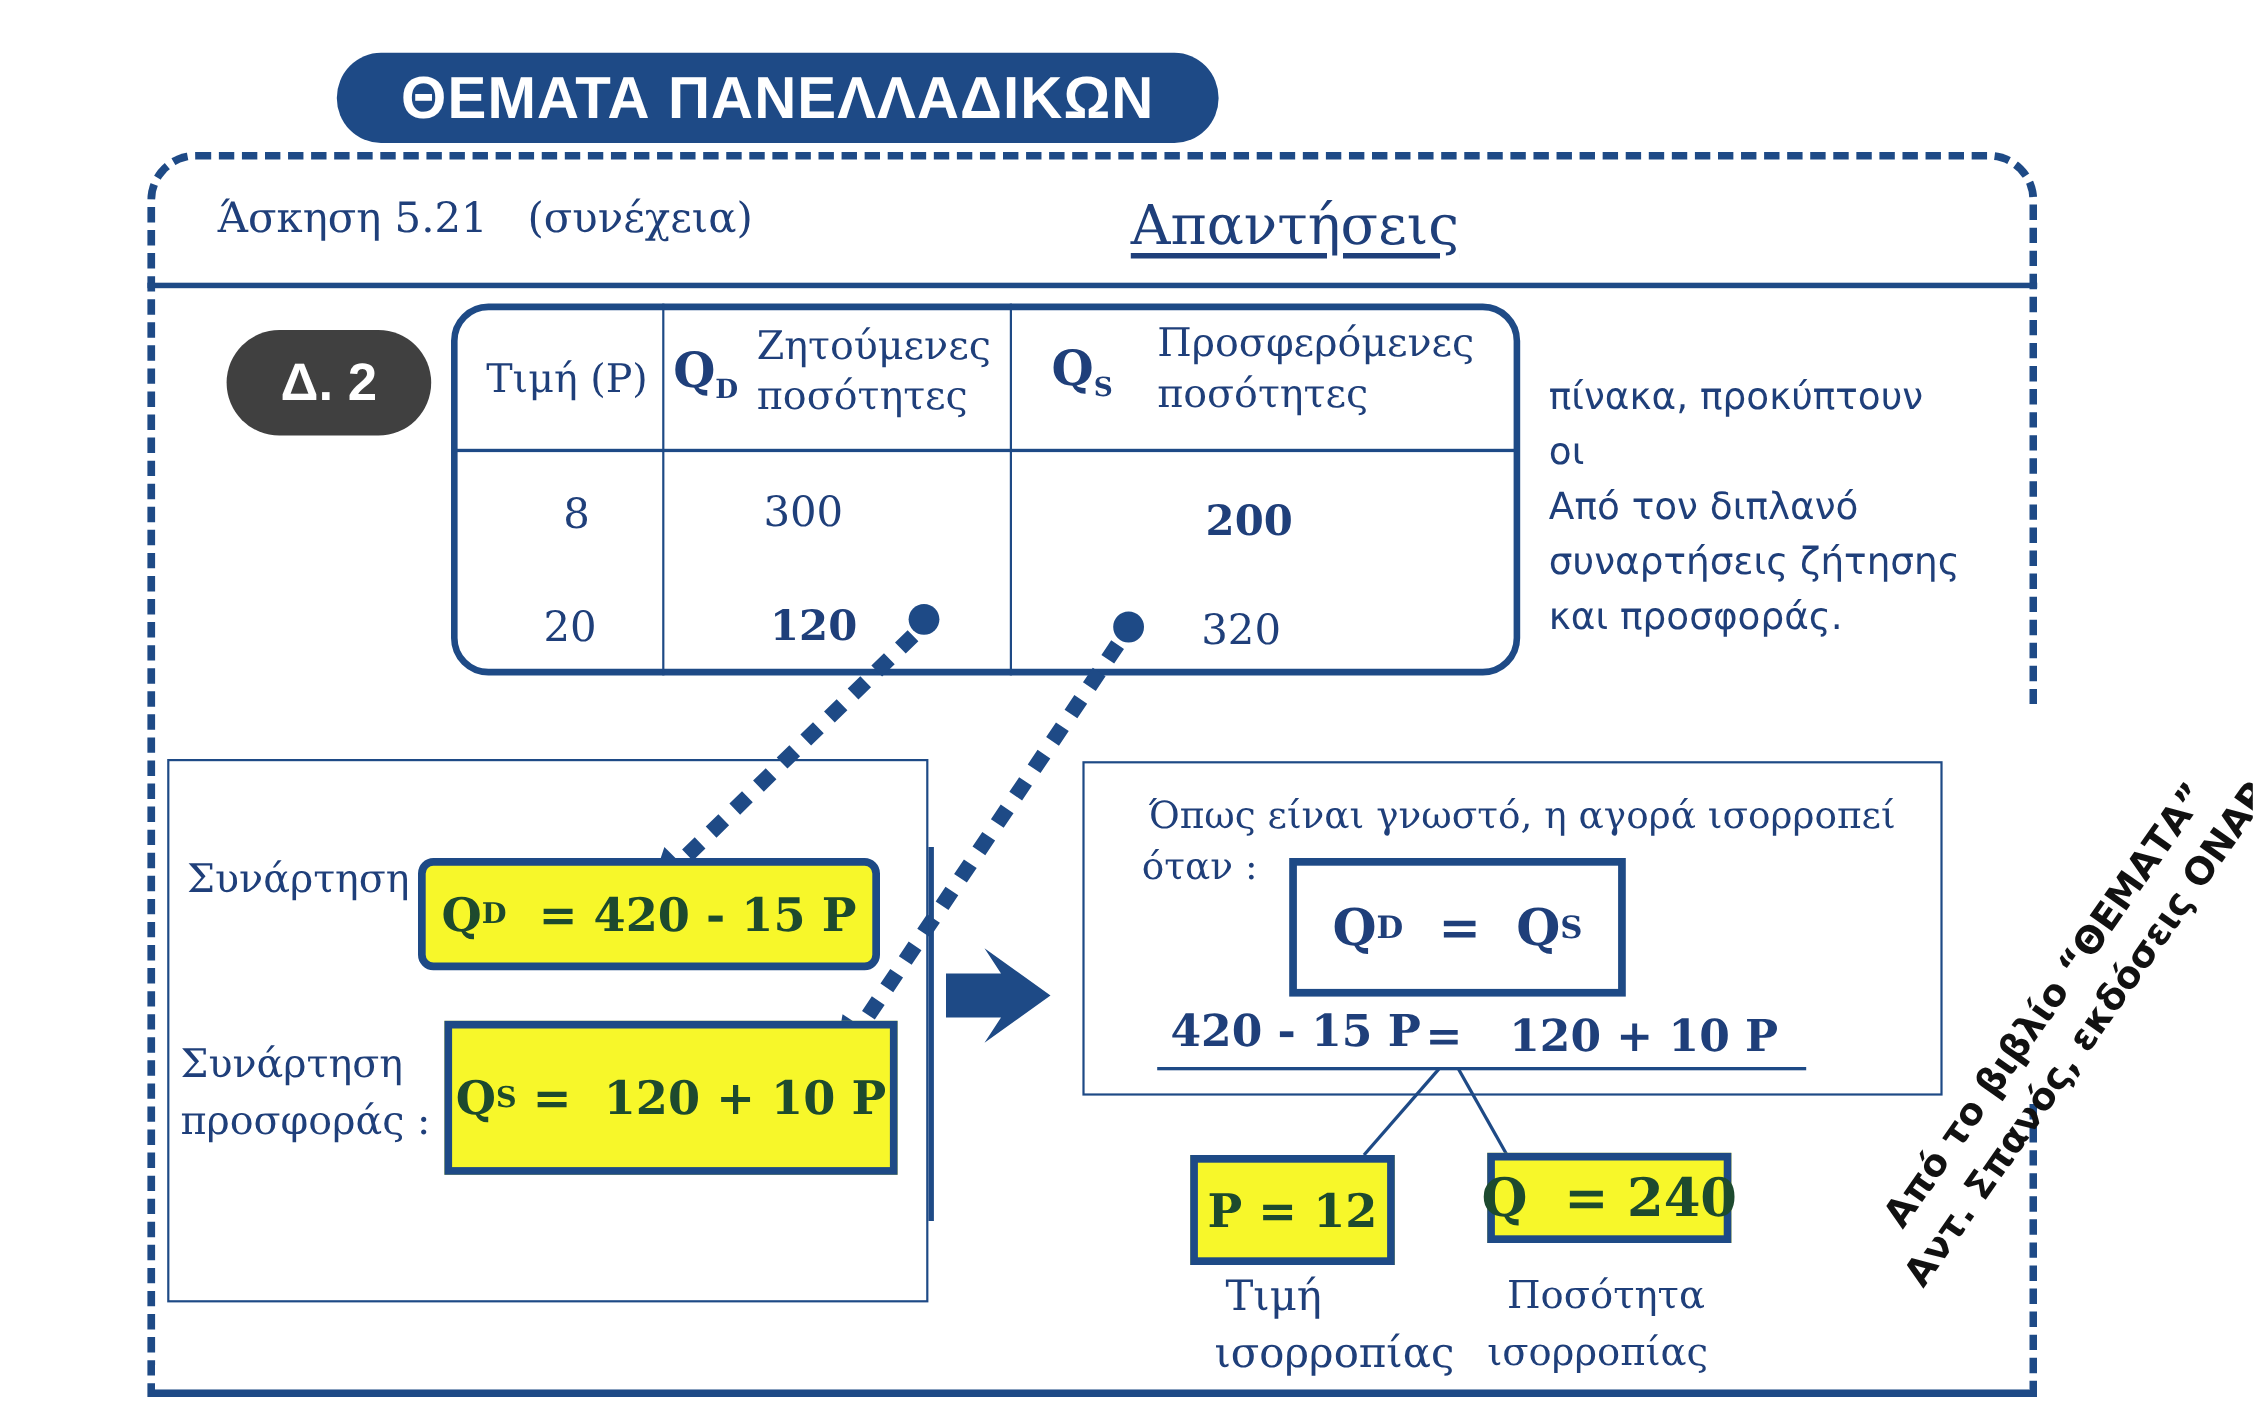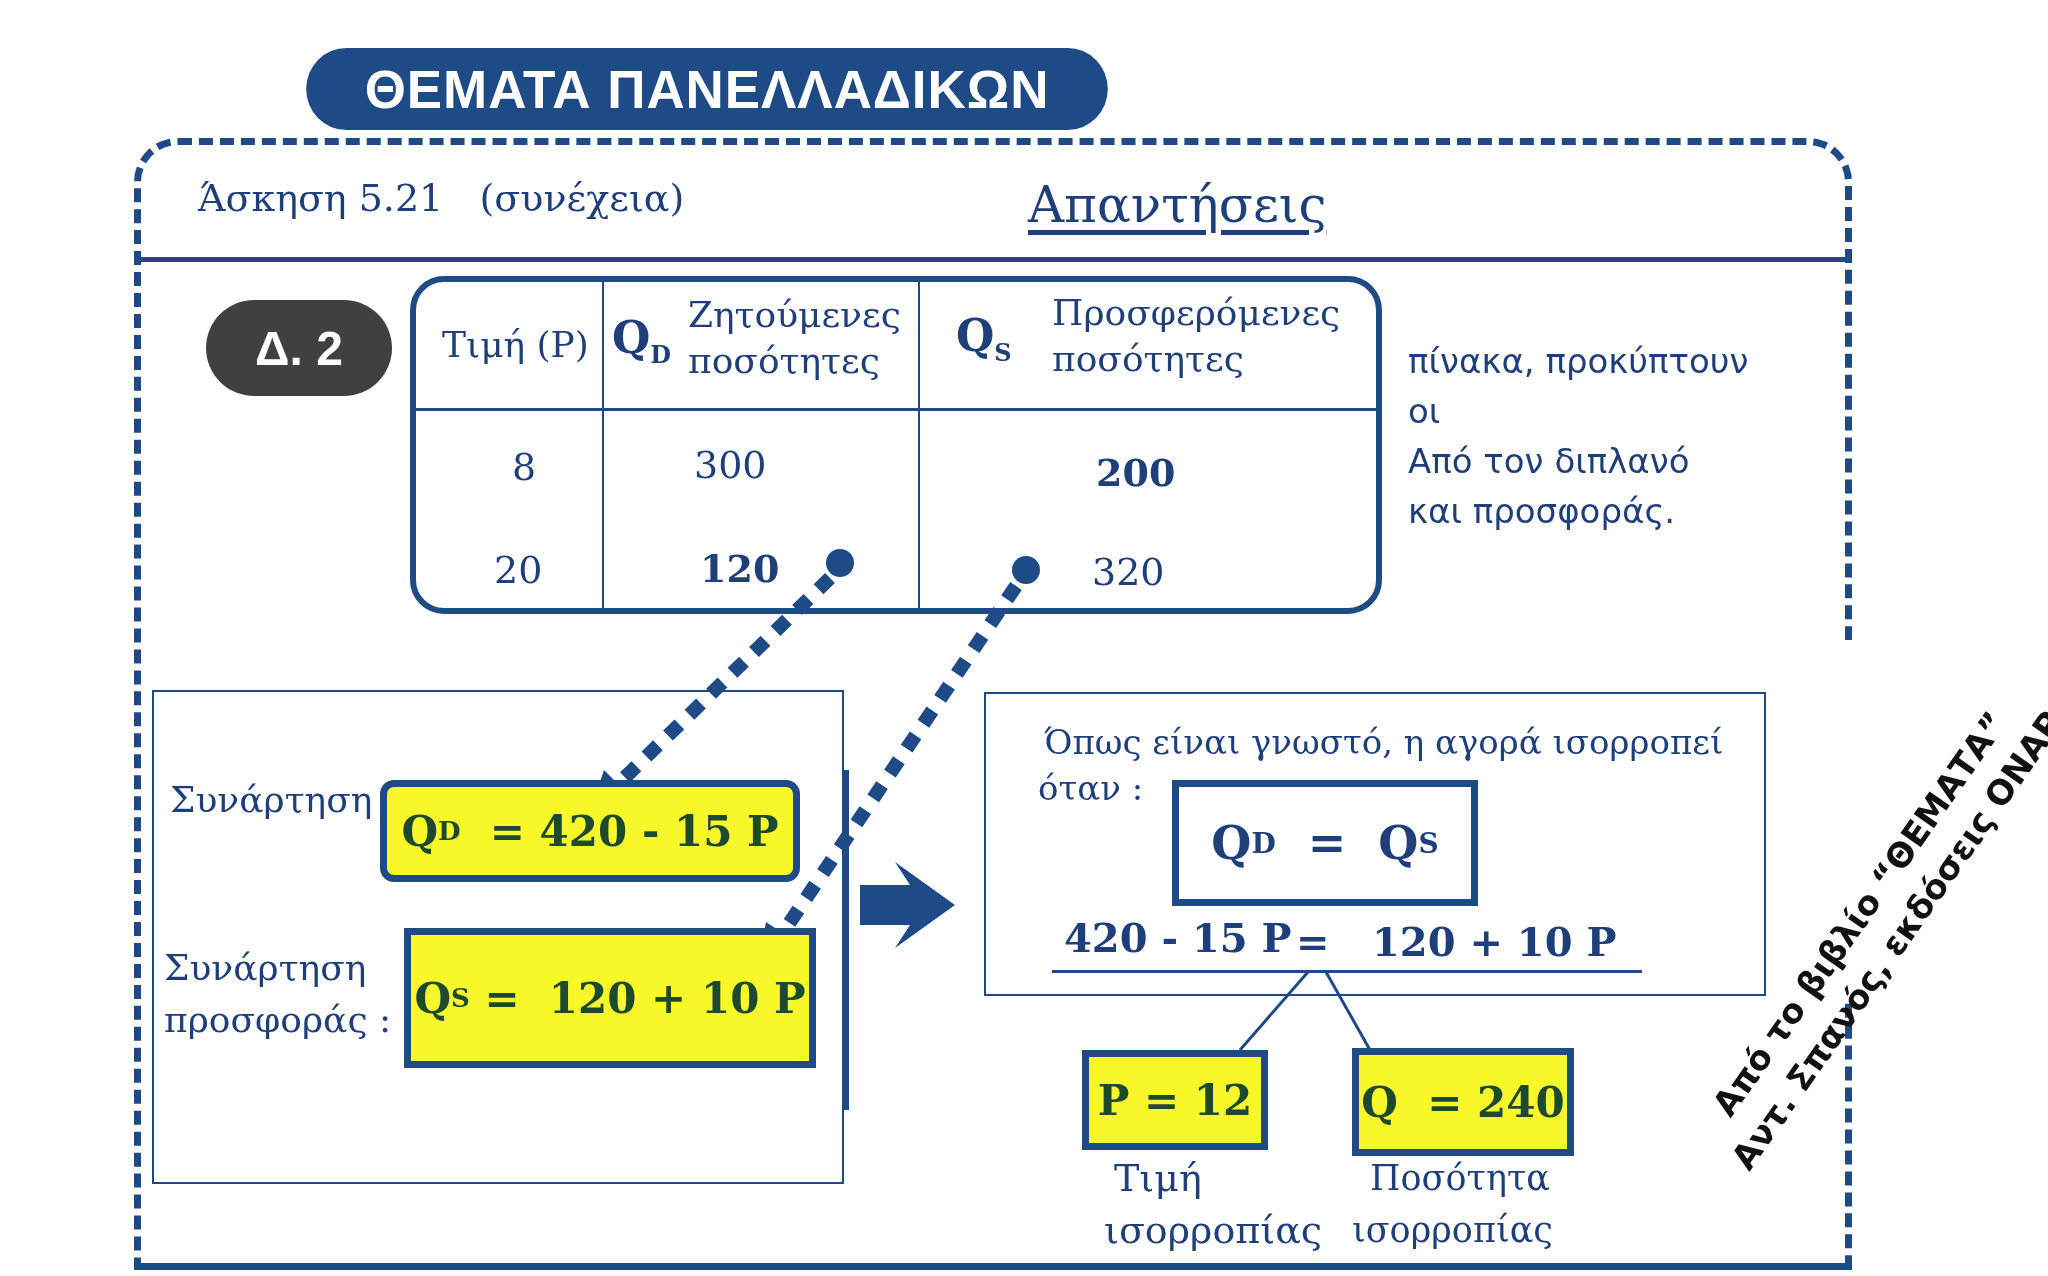--- a/index.html
+++ b/index.html
@@ -75,20 +75,21 @@
 <div class="abs cell" style="left:512px;top:445px;">8</div>
 <div class="abs cell" style="left:694px;top:443px;">300</div>
 <div class="abs cell" style="left:1096px;top:450px;font-weight:bold;">200</div>
 <div class="abs cell" style="left:494px;top:548px;">20</div>
 <div class="abs cell" style="left:700px;top:546px;font-weight:bold;">120</div>
 <div class="abs cell" style="left:1092px;top:550px;">320</div>
 
 <div class="abs side">
   <div>πίνακα, προκύπτουν οι</div>
   <div>Από τον διπλανό</div>
+  <div>συναρτήσεις  ζήτησης</div>
   <div>και προσφοράς.</div>
 </div>
 
 <svg class="abs" style="left:0;top:0;" width="2048" height="1276">
   <g fill="#1e4a86">
     <circle cx="840" cy="563" r="14"></circle>
     <circle cx="1026" cy="570" r="14"></circle>
     <line x1="830" y1="578" x2="612" y2="790" stroke="#1e4a86" stroke-width="14" stroke-dasharray="16 14"></line>
     <polygon points="590,812 604,770 630,796"></polygon>
     <line x1="1016" y1="586" x2="778" y2="940" stroke="#1e4a86" stroke-width="14" stroke-dasharray="16 14"></line>
@@ -114,21 +115,21 @@
 <div class="abs box" style="left:984px;top:692px;width:782px;height:304px;border-right:2px solid #1e4a86;"></div>
 <div class="abs label" style="left:1044px;top:716px;font-size:34px;">Όπως είναι γνωστό, η αγορά ισορροπεί</div>
 <div class="abs label" style="left:1038px;top:762px;font-size:34px;">όταν :</div>
 <div class="abs eqbox" style="left:1172px;top:780px;width:306px;height:126px;"><span>Q</span><sub>D</sub><span>  =  </span><span>Q</span><sub>S</sub></div>
 <div class="abs" style="left:1064px;top:914px;font-size:40px;font-weight:bold;color:#1f3f7a;">420 - 15 P</div>
 <div class="abs" style="left:1296px;top:918px;font-size:40px;font-weight:bold;color:#1f3f7a;">=</div>
 <div class="abs" style="left:1372px;top:918px;font-size:40px;font-weight:bold;color:#1f3f7a;">120 + 10 P</div>
 <div class="abs" style="left:1052px;top:970px;width:590px;height:3px;background:#1e4a86;"></div>
 
 <div class="abs hl" style="left:1082px;top:1050px;width:186px;height:100px;font-size:42px;">P = 12</div>
-<div class="abs hl" style="left:1352px;top:1048px;width:222px;height:108px;font-size:42px;">Q  = 240</div>
+<div class="abs hl" style="left:1352px;top:1048px;width:222px;height:82px;font-size:48px;">Q  = 240</div>
 <div class="abs label" style="left:1104px;top:1152px;font-size:38px;">
     <div style="padding-left:10px">Τιμή</div>
     <div>ισορροπίας</div>
   </div>
 <div class="abs label" style="left:1352px;top:1152px;font-size:35px;">
     <div style="padding-left:18px">Ποσότητα</div>
     <div>ισορροπίας</div>
   </div>
 
 <div class="abs" style="left:1820px;top:640px;width:120px;height:360px;background:#fff;"></div>

